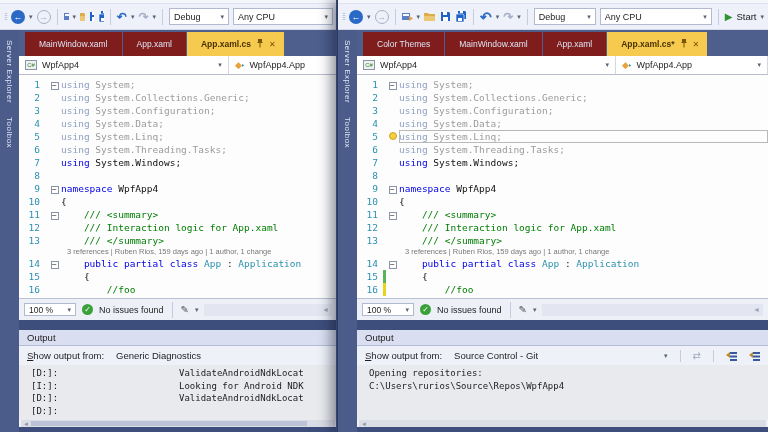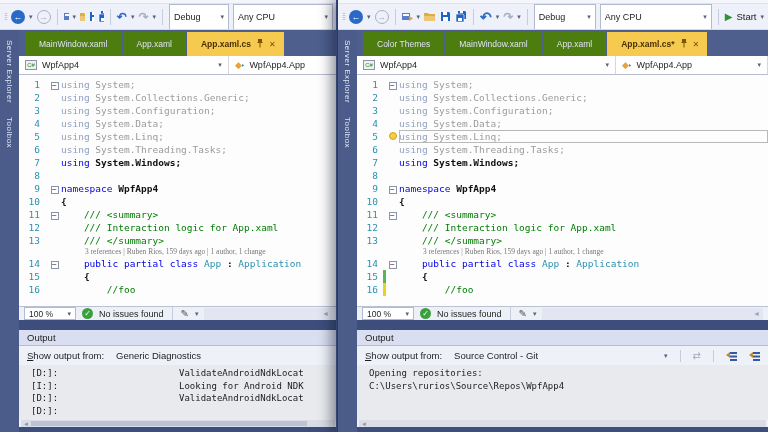--- a/index.html
+++ b/index.html
@@ -17,36 +17,36 @@
     display:flex; align-items:center; gap:4px; padding:0 4px; white-space:nowrap; overflow:hidden; }
   .tb-grip { color:#aab3cc; font-size:9px; letter-spacing:-1px; }
   .tb-sep { width:1px; height:16px; background:#c6ccdd; margin:0 2px; flex:none; }
   .nav-circle { width:14px; height:14px; border-radius:50%; background:#2a6ac6; color:#fff;
     font-size:9px; line-height:14px; text-align:center; flex:none; }
   .nav-circle.dim { background:transparent; border:1px solid #a7b0c6; color:#a7b0c6; line-height:12px; }
   .caret { font-size:7px; color:#5a6275; }
   .glyph { font-size:12px; line-height:12px; flex:none; }
   .undo { color:#2a6ac6; font-weight:bold; }
   .redo { color:#a7b0c6; font-weight:bold; }
-  .combo { height:26px; background:#fff; border:1px solid #b2bacf; display:flex; align-items:center;
+  .combo { height:17px; background:#fff; border:1px solid #b2bacf; display:flex; align-items:center;
     padding:0 4px; gap:4px; font-size:9px; color:#222; flex:none; }
   .combo .cval { flex:1; overflow:hidden; }
   .start-btn { display:flex; align-items:center; gap:4px; font-size:9.5px; color:#222; flex:none; }
   .start-play { color:#2e9331; font-size:10px; }
 
   .lower { flex:1; display:flex; min-height:0; }
   .sidecol { width:19px; flex:none; background:#4b5c8b; display:flex; flex-direction:column;
     align-items:center; padding-top:10px; gap:14px; }
   .vtab { writing-mode:vertical-rl; font-size:8px; color:#dfe5f5; letter-spacing:.5px;
     white-space:nowrap; }
   .maincol { flex:1; display:flex; flex-direction:column; min-width:0; }
 
   .tabrow { height:26px; background:#4e5f8e; flex:none; display:flex; align-items:stretch;
     padding:2px 0 0 6px; gap:1px; overflow:hidden; }
-  .tab { background:#4d7c0f; color:#dde3f4; font-size:8.5px; display:flex; align-items:center;
+  .tab { background:#7f1d1d; color:#dde3f4; font-size:8.5px; display:flex; align-items:center;
     gap:5px; padding:0 14px; white-space:nowrap; flex:none; }
   .tab.active { background:#f6ca4f; color:#4a3200; font-weight:bold; padding-right:8px;text-align:center; }
   .tab .tclose { font-size:8px; color:#7a5500; font-weight:normal; }
 
   .crumbs { height:19px; background:#fff; border-bottom:1px solid #b7bdcc; flex:none;
     display:flex; overflow:hidden; }
   .crumb { display:flex; align-items:center; gap:5px; padding:0 6px; font-size:9px; color:#1e1e1e;
     border-right:1px solid #d5d8e2; overflow:hidden; white-space:nowrap; }
   .crumb .cspace { flex:1; }
   .csproj-icon { width:12px; height:10px; border:1px solid #8b94ab; background:#eef2ee;
@@ -62,25 +62,25 @@
   .coderow .bar.green { background:#58b658; }
   .coderow .bar.yellow { background:#e8d41c; }
   .coderow .outl { width:13px; flex:none; text-align:center; position:relative; }
   .fold { display:inline-block; width:8px; height:8px; margin-top:2px; border:1px solid #8a93a8;
     background:#fff; color:#444; font-size:8px; line-height:5px; text-align:center; }
   .bulb { display:inline-block; width:8px; height:8px; border-radius:50%; background:#f7cf3e;
     border:1px solid #c9a52a; margin-top:2px; }
   .coderow .code { flex:1; overflow:hidden; }
   .coderow.boxed .code { outline:1px solid #b9b9b9; outline-offset:-1px; }
   .seg-kw { color:#0000e6; } .seg-kdim { color:#8fa0c0; } .seg-dim { color:#9b9b9b; }
-  .seg-plain { color:#111;font-weight:bold; } .seg-type { color:#2b91af; } .seg-com { color:#007d00; }
-  .clrow { height:10px; line-height:10px; font-size:7.5px; color:#787878; padding-left:66px;
-    font-family:Liberation Serif, serif; white-space:nowrap; overflow:hidden; }
-
-  .estatus { height:14px; flex:none; background:#eef0f8; border-top:1px solid #bac1d4;
+  .seg-plain { color:#111; } .seg-type { color:#2b91af; } .seg-com { color:#007d00; }
+  .clrow { height:10px; line-height:10px; font-size:7.5px; color:#787878; padding-left:48px;
+    font-family:Liberation Sans, sans-serif; white-space:nowrap; overflow:hidden; }
+
+  .estatus { height:22px; flex:none; background:#eef0f8; border-top:1px solid #bac1d4;
     display:flex; align-items:center; gap:6px; padding:0 5px; font-size:9px; color:#1e1e1e;
     white-space:nowrap; overflow:hidden; }
   .zoombox { width:52px; height:13px; background:#fff; border:1px solid #b2bacf; display:flex;
     align-items:center; padding:0 4px; font-size:8.5px; flex:none; }
   .zoombox span:first-child { flex:1; }
   .okcheck { width:11px; height:11px; border-radius:50%; background:#3aa13a; color:#fff;
     font-size:8px; line-height:11px; text-align:center; flex:none; }
   .pencil { color:#555; font-size:10px; }
   .etrack { flex:1; height:12px; background:#e3e6f0; display:flex; align-items:center;
     justify-content:flex-end; padding:0 3px; color:#9aa2b8; font-size:7px; }

